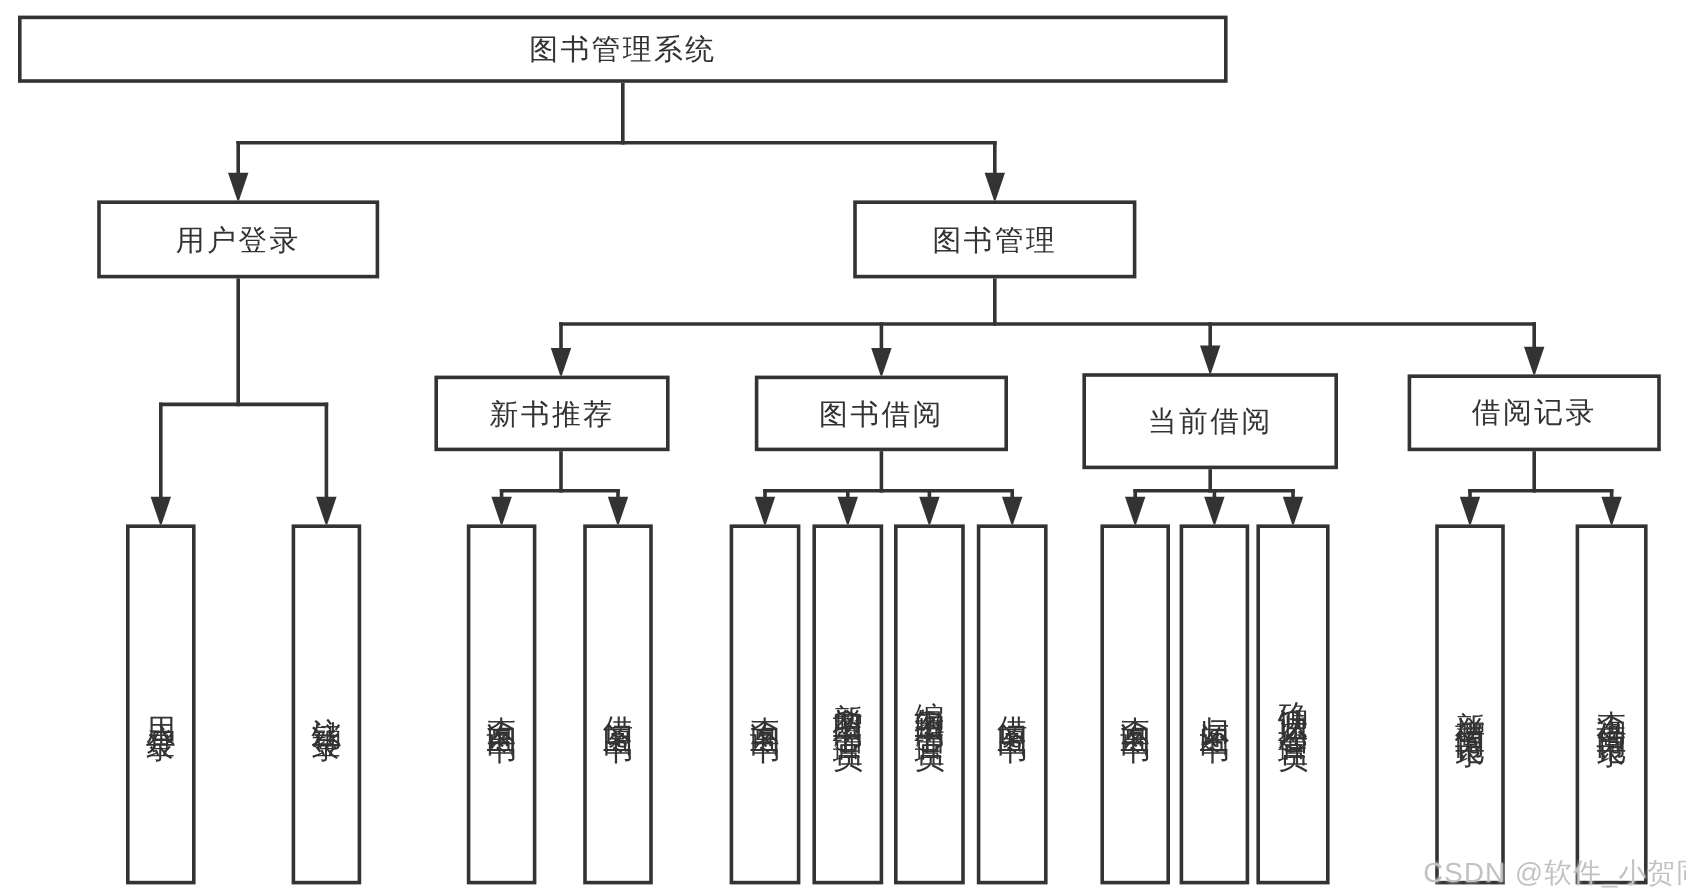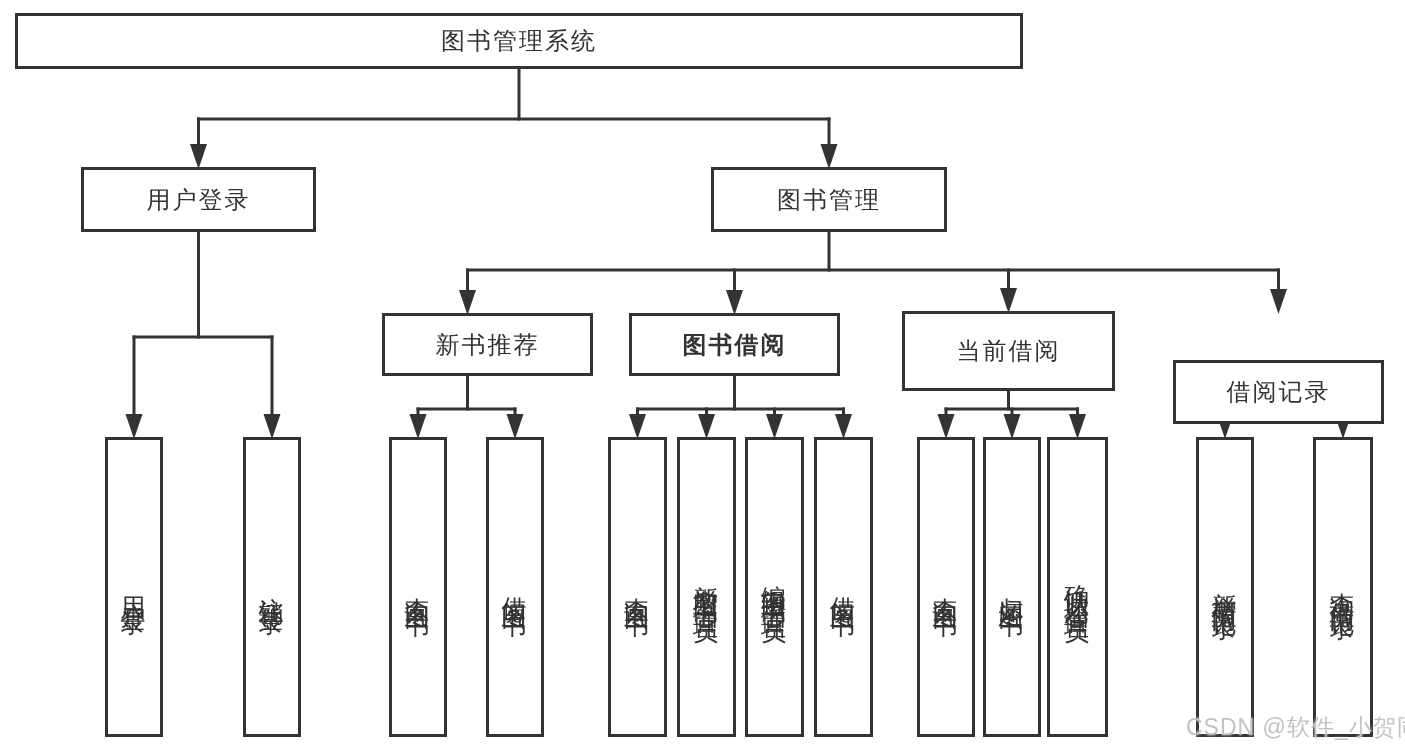--- a/index.html
+++ b/index.html
@@ -92,30 +92,30 @@
   <div id="nodes">
       <div class="node h" style="left: 15px; top: 13px; width: 1008px; height: 56px;">
         <span>图书管理系统</span>
       </div>
       <div class="node h" style="left: 81px; top: 167px; width: 235px; height: 65px;">
         <span>用户登录</span>
       </div>
       <div class="node h" style="left: 711px; top: 167px; width: 236px; height: 65px;">
         <span>图书管理</span>
       </div>
-      <div class="node h" style="left: 362px; top: 313px; width: 211px; height: 63px; margin-left: 20px;">
+      <div class="node h" style="left: 362px; top: 313px; width: 196px; height: 63px;">
         <span>新书推荐</span>
       </div>
-      <div class="node h" style="left: 629px; top: 313px; width: 211px; height: 63px; font-weight: bold;">
+      <div class="node h" style="left: 629px; top: 313px; width: 211px; height: 63px;">
         <span>图书借阅</span>
       </div>
       <div class="node h" style="left: 902px; top: 311px; width: 213px; height: 80px;">
         <span>当前借阅</span>
       </div>
-      <div class="node h" style="left: 1173px; top: 312px; width: 211px; height: 64px; margin-top: 48px;">
+      <div class="node h" style="left: 1173px; top: 312px; width: 211px; height: 64px;">
         <span>借阅记录</span>
       </div>
       <div class="node v" style="left: 105px; top: 437px; width: 58px; height: 300px;">
         <span>用户登录</span>
       </div>
       <div class="node v" style="left: 243px; top: 437px; width: 58px; height: 300px;">
         <span>注销登录</span>
       </div>
       <div class="node v" style="left: 389px; top: 437px; width: 58px; height: 300px;">
         <span>查询图书</span>

